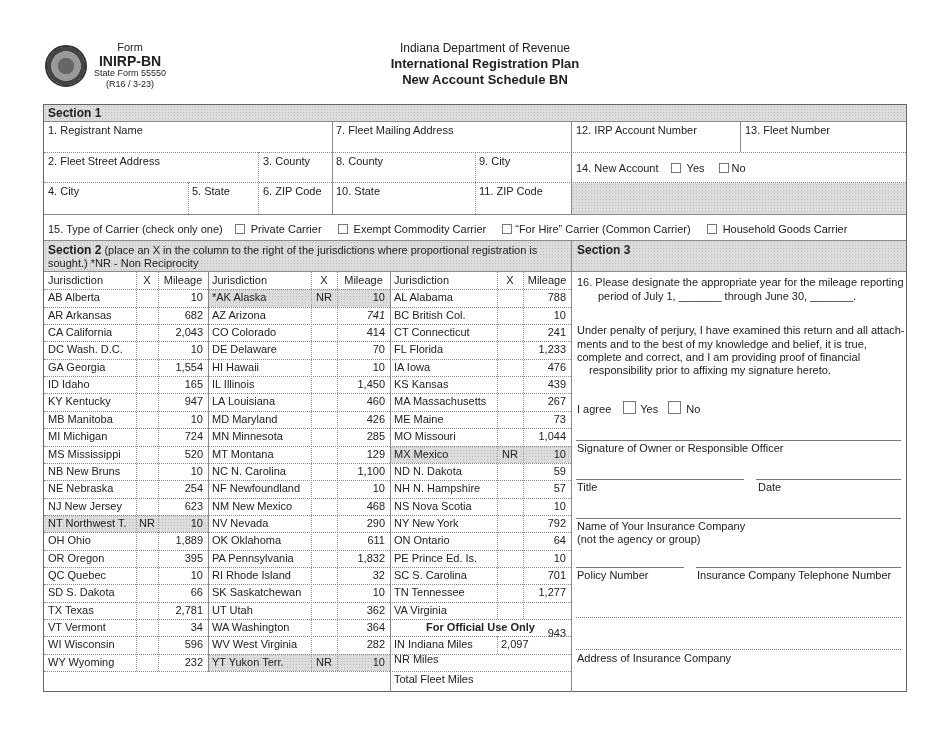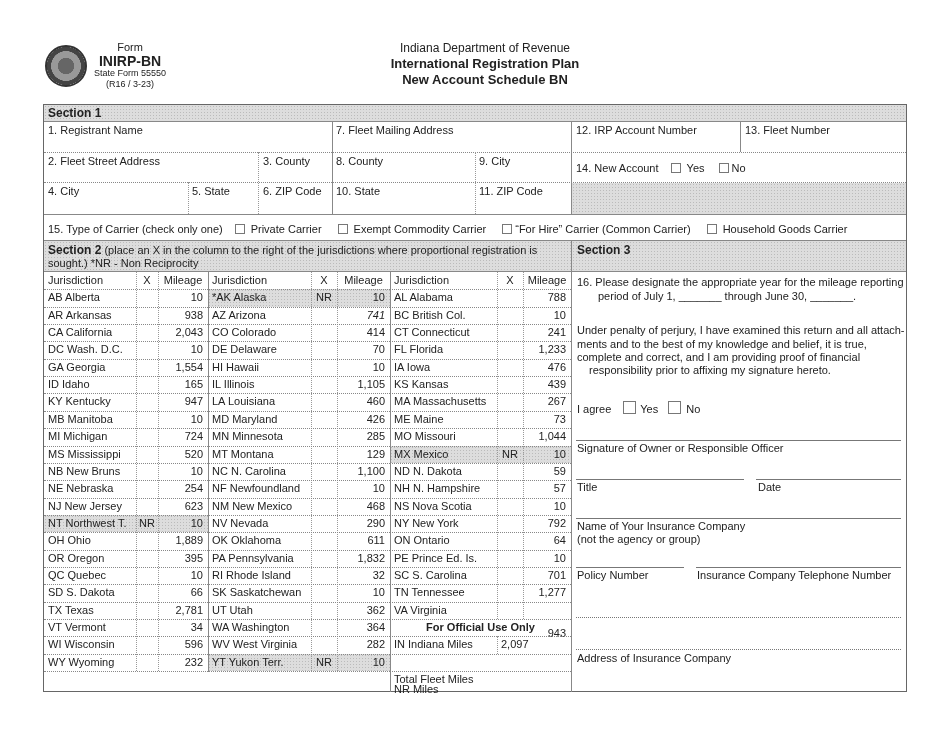--- a/index.html
+++ b/index.html
@@ -93,21 +93,21 @@
 
 <div id="s2">
     <div class="cell jur" style="left:44px;top:272px;width:92px;">Jurisdiction</div>
     <div class="cell xc" style="left:136px;top:272px;width:22px;">X</div>
     <div class="cell num" style="left:158px;top:272px;width:50px;text-align:center;padding:0;">Mileage</div>
     <div class="cell jur" style="left:44px;top:289.35px;width:92px;">AB Alberta</div>
     <div class="cell xc" style="left:136px;top:289.35px;width:22px;"></div>
     <div class="cell num" style="left:158px;top:289.35px;width:50px;">10</div>
     <div class="cell jur" style="left:44px;top:306.7px;width:92px;">AR Arkansas</div>
     <div class="cell xc" style="left:136px;top:306.7px;width:22px;"></div>
-    <div class="cell num" style="left:158px;top:306.7px;width:50px;">938</div>
+    <div class="cell num" style="left:158px;top:306.7px;width:50px;">682</div>
     <div class="cell jur" style="left:44px;top:324.05px;width:92px;">CA California</div>
     <div class="cell xc" style="left:136px;top:324.05px;width:22px;"></div>
     <div class="cell num" style="left:158px;top:324.05px;width:50px;">2,043</div>
     <div class="cell jur" style="left:44px;top:341.4px;width:92px;">DC Wash. D.C.</div>
     <div class="cell xc" style="left:136px;top:341.4px;width:22px;"></div>
     <div class="cell num" style="left:158px;top:341.4px;width:50px;">10</div>
     <div class="cell jur" style="left:44px;top:358.75px;width:92px;">GA Georgia</div>
     <div class="cell xc" style="left:136px;top:358.75px;width:22px;"></div>
     <div class="cell num" style="left:158px;top:358.75px;width:50px;">1,554</div>
     <div class="cell jur" style="left:44px;top:376.1px;width:92px;">ID Idaho</div>
@@ -201,21 +201,21 @@
     <div class="cell xc" style="left:311px;top:324.05px;width:26px;"></div>
     <div class="cell num" style="left:337px;top:324.05px;width:53px;">414</div>
     <div class="cell jur" style="left:208px;top:341.4px;width:103px;">DE Delaware</div>
     <div class="cell xc" style="left:311px;top:341.4px;width:26px;"></div>
     <div class="cell num" style="left:337px;top:341.4px;width:53px;">70</div>
     <div class="cell jur" style="left:208px;top:358.75px;width:103px;">HI Hawaii</div>
     <div class="cell xc" style="left:311px;top:358.75px;width:26px;"></div>
     <div class="cell num" style="left:337px;top:358.75px;width:53px;">10</div>
     <div class="cell jur" style="left:208px;top:376.1px;width:103px;">IL Illinois</div>
     <div class="cell xc" style="left:311px;top:376.1px;width:26px;"></div>
-    <div class="cell num" style="left:337px;top:376.1px;width:53px;">1,105</div>
+    <div class="cell num" style="left:337px;top:376.1px;width:53px;">1,450</div>
     <div class="cell jur" style="left:208px;top:393.45000000000005px;width:103px;">LA Louisiana</div>
     <div class="cell xc" style="left:311px;top:393.45000000000005px;width:26px;"></div>
     <div class="cell num" style="left:337px;top:393.45000000000005px;width:53px;">460</div>
     <div class="cell jur" style="left:208px;top:410.8px;width:103px;">MD Maryland</div>
     <div class="cell xc" style="left:311px;top:410.8px;width:26px;"></div>
     <div class="cell num" style="left:337px;top:410.8px;width:53px;">426</div>
     <div class="cell jur" style="left:208px;top:428.15px;width:103px;">MN Minnesota</div>
     <div class="cell xc" style="left:311px;top:428.15px;width:26px;"></div>
     <div class="cell num" style="left:337px;top:428.15px;width:53px;">285</div>
     <div class="cell jur" style="left:208px;top:445.5px;width:103px;">MT Montana</div>
@@ -364,21 +364,21 @@
     <div class="hline" style="left:390px;top:514.9000000000001px;width:181px;"></div>
     <div class="hline" style="left:390px;top:532.25px;width:181px;"></div>
     <div class="hline" style="left:390px;top:549.6px;width:181px;"></div>
     <div class="hline" style="left:390px;top:566.95px;width:181px;"></div>
     <div class="hline" style="left:390px;top:584.3px;width:181px;"></div>
     <div class="hline" style="left:390px;top:601.6500000000001px;width:181px;"></div>
     <div class="hline" style="left:390px;top:619px;width:181px;"></div>
     <div class="cell bold" style="left:390px;top:619px;width:181px;text-align:center;">For Official Use Only</div>
     <div class="cell jur" style="left:390px;top:636.35px;width:107px;">IN Indiana Miles</div>
     <div class="cell jur" style="left:497px;top:636.35px;width:74px;">2,097</div>
-    <div class="cell jur" style="left:390px;top:681px;width:181px;">NR Miles</div>
+    <div class="cell jur" style="left:390px;top:651px;width:181px;">NR Miles</div>
     <div class="cell jur" style="left:390px;top:671.05px;width:181px;">Total Fleet Miles</div>
     <div class="vdot" style="left:497px;top:636.35px;height:17.35px;"></div>
     <div class="hline" style="left:390px;top:636.35px;width:181px;"></div>
     <div class="hline" style="left:390px;top:653.7px;width:181px;"></div>
     <div class="hline" style="left:390px;top:671.05px;width:181px;"></div>
   </div>
 
 <div class="lbl sec3" style="left:577px;top:275px;">16.  Please designate the appropriate year for the mileage reporting</div>
 <div class="lbl sec3" style="left:598px;top:289px;">period of July 1, _______ through June 30, _______.</div>
 <div class="lbl sec3" style="left:577px;top:323px;text-align:center;">Under penalty of perjury, I have examined this return and all attach-</div>

